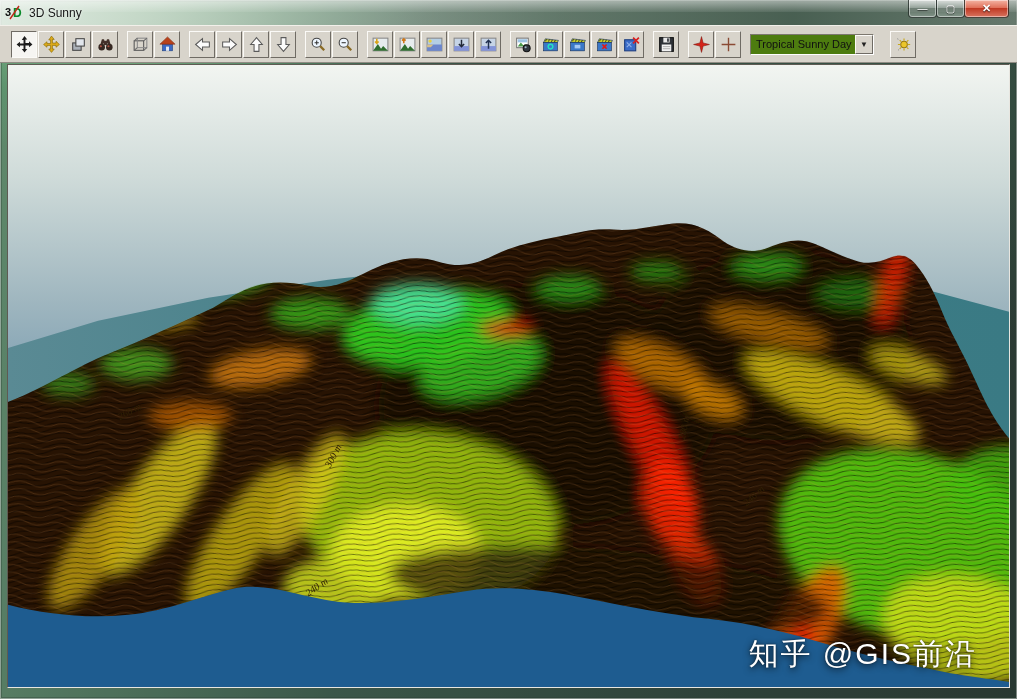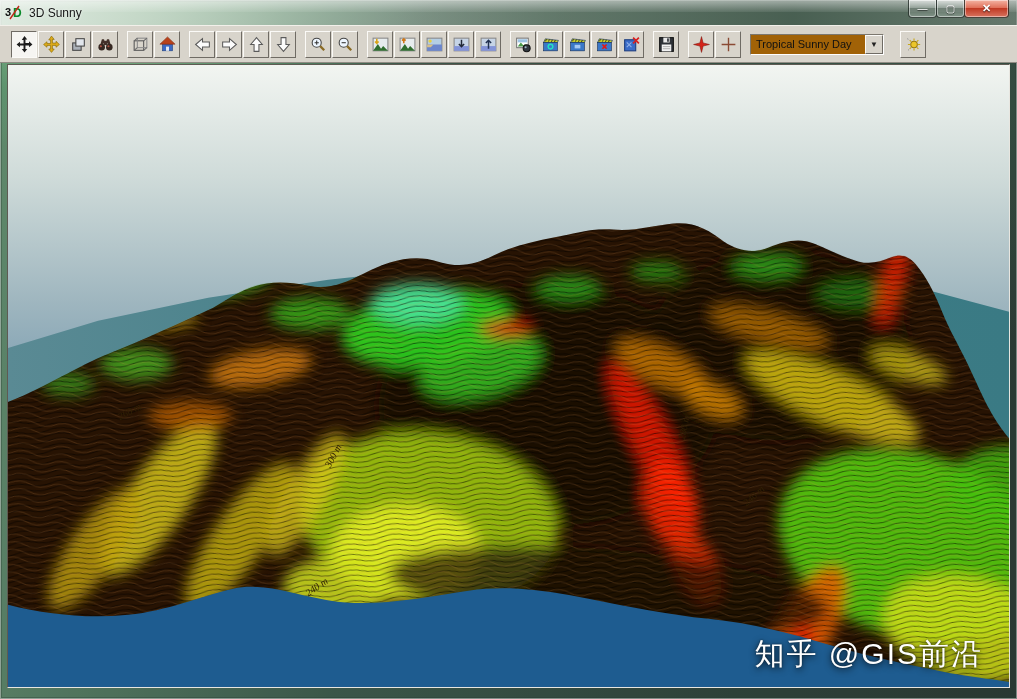--- a/index.html
+++ b/index.html
@@ -36,33 +36,33 @@
   .toolbar{ position:absolute; top:25px; left:0; right:0; height:38px;
     background:#d8d4cb; border-top:1px solid #f2f0ea; border-bottom:1px solid #8f8b83;
     display:flex; align-items:center; padding-left:11px; }
   .tgroup{ display:flex; margin-right:9px; }
   .tbtn{ width:26px; height:27px; background:#d8d4cb; margin-right:0;
     border:1px solid; border-color:#fbfaf7 #6f6b64 #6f6b64 #fbfaf7;
     display:flex; align-items:center; justify-content:center; cursor:pointer; }
   .tbtn + .tbtn{ margin-left:1px; }
   .tbtn.pressed{ background:#f6f5f2; border-color:#6f6b64 #fbfaf7 #fbfaf7 #6f6b64; }
   .tbtn svg{ width:19px; height:19px; display:block; }
-  .combo{ display:flex; height:21px; width:134px; border:1px solid; border-color:#7c786f #fff #fff #7c786f;
-    background:#a16207; margin-right:16px; cursor:pointer; }
+  .combo{ display:flex; height:21px; width:124px; border:1px solid; border-color:#7c786f #fff #fff #7c786f;
+    background:#4d7c0f; margin-right:16px; cursor:pointer; }
   .combo-text{ flex:1; font-size:11px; color:#111; padding:3px 4px 0 5px; white-space:nowrap; overflow:hidden; }
   .combo-btn{ width:18px; background:#d8d4cb; border:1px solid; border-color:#fbfaf7 #6f6b64 #6f6b64 #fbfaf7;
     display:flex; align-items:center; justify-content:center; font-size:8px; color:#222; }
 
   
   .viewport{ position:absolute; left:7px; right:7px; top:64px; bottom:11px;
     border:1px solid #5e5a53; border-right-color:#e8e6e0; border-bottom-color:#e8e6e0;
     box-shadow: inset 1px 1px 0 #8f8b83; background:#4878a8; overflow:hidden; }
   .viewport svg.scene{ position:absolute; inset:0; width:100%; height:100%; }
 
-  .watermark{ position:absolute; right:26px; bottom:12px; font-size:30px; color:#fff;
+  .watermark{ position:absolute; right:32px; bottom:12px; font-size:30px; color:#fff;
     letter-spacing:2px; text-shadow:0 2px 7px rgba(0,0,0,.85), 0 0 2px rgba(0,0,0,.6); z-index:5; }
 </style>
 </head>
 <body>
 
 <div class="window">
 
   <div class="titlebar">
     <svg class="title-icon" viewBox="0 0 20 18">
       <text x="0" y="12" font-size="11" font-weight="bold" fill="#111" font-family="Liberation Sans, sans-serif">3</text>

